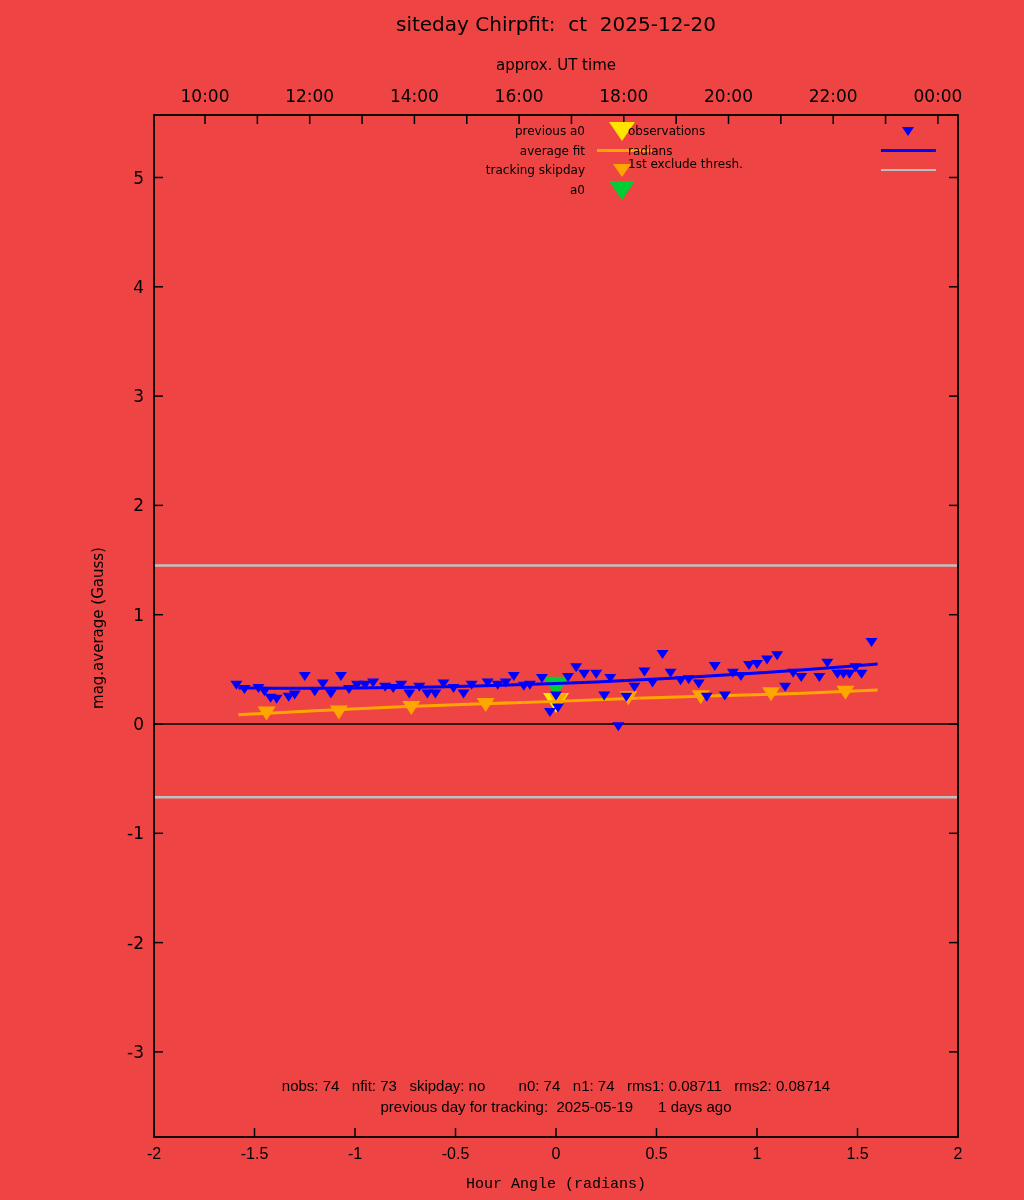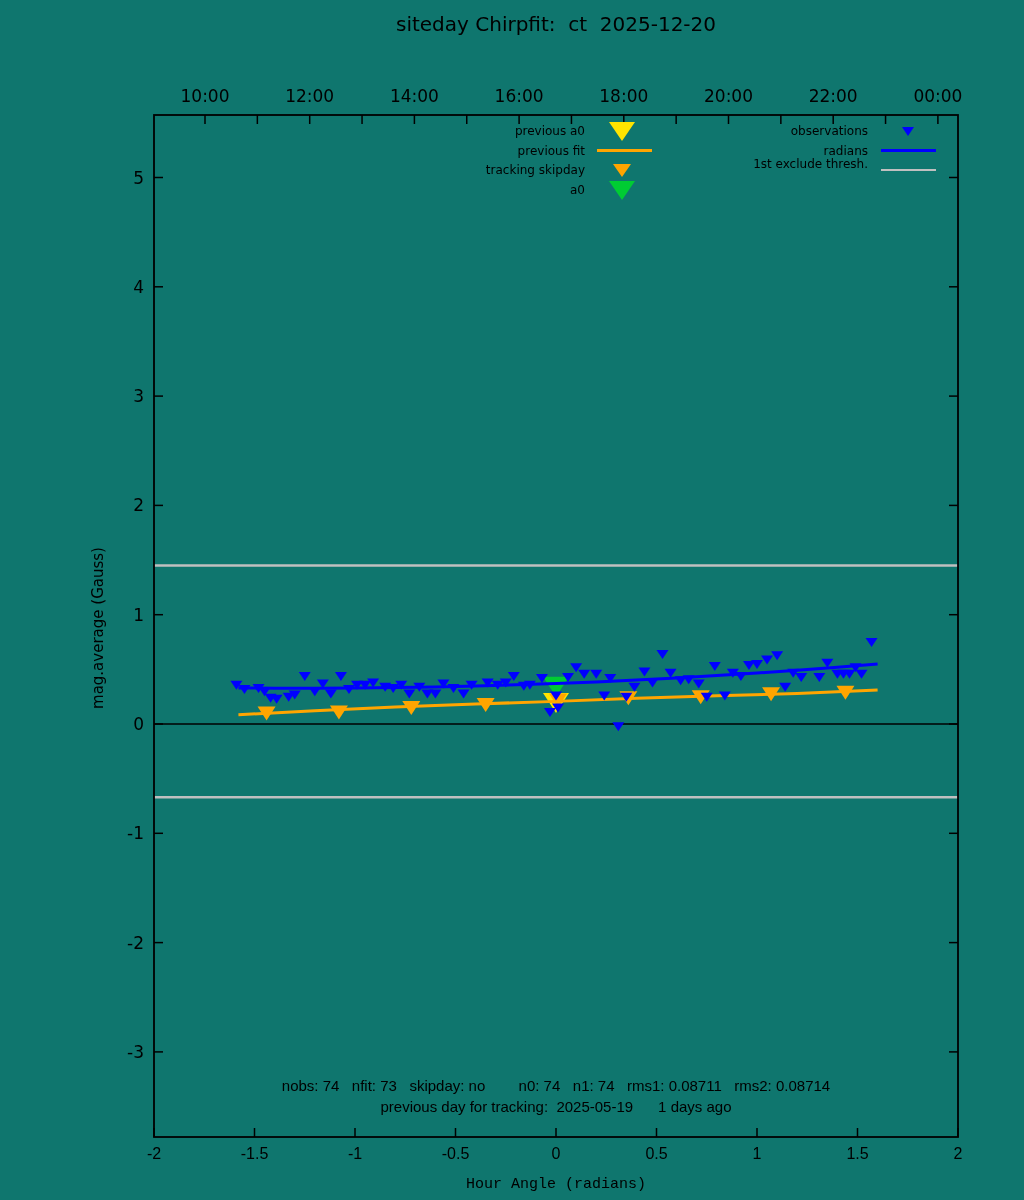--- a/index.html
+++ b/index.html
@@ -1,47 +1,48 @@
 <!DOCTYPE html>
 <html><head>
 <meta charset="utf-8">
 <style>
   html,body{margin:0;padding:0;background:#ffffff;}
-  #canvas{position:relative;width:1024px;height:1200px;background:#0f766e;
+  #canvas{position:relative;width:1024px;height:1200px;background:#ef4444;
           font-family:"DejaVu Sans",sans-serif;color:#000;overflow:hidden;}
   .abs{position:absolute;}
   .ctr{text-align:center;}
   #title{left:154px;top:12px;width:804px;font-size:20px;white-space:pre;}
   #x2label{left:154px;top:56px;width:804px;font-size:15px;}
   #ylabel{left:98px;top:628px;transform:translate(-50%,-50%) rotate(-90deg);
           font-size:15px;white-space:nowrap;}
   #xlabel{left:154px;top:1176px;width:804px;font-size:15px;
           font-family:Liberation Mono, monospace;}
   .stats{left:154px;width:804px;font-size:15px;white-space:pre;
          font-family:"Liberation Sans",sans-serif;}
   #stats1{top:1077px;} #stats2{top:1098px;}
   #plotsvg{left:0;top:0;}
   .lg-label{font-size:12px;line-height:19px;white-space:pre;}
   .lg-left{left:345px;width:240px;text-align:right;}
-  .lg-right{left:628px;width:240px;text-align:right;}
+  .lg-right{left:628px;width:240px;text-align:left;}
   .tri{width:0;height:0;border-style:solid;border-color:transparent;
        border-left-width:13px;border-right-width:13px;border-top-width:19px;
        border-bottom-width:0;}
   .tri-md{border-left-width:9px;border-right-width:9px;border-top-width:13px;}
   .tri-sm{border-left-width:6px;border-right-width:6px;border-top-width:9px;}
   .lg-line{height:3px;width:55px;}
   svg text{font-family:"DejaVu Sans",sans-serif;}
   svg text.narrow{font-family:"Liberation Sans",sans-serif;}
 </style>
 </head>
 <body>
 
 <div id="canvas">
 
   <div id="title" class="abs ctr">siteday Chirpfit:  ct  2025-12-20</div>
+  <div id="x2label" class="abs ctr">approx. UT time</div>
   <div id="ylabel" class="abs">mag.average (Gauss)</div>
   <div id="xlabel" class="abs ctr">Hour Angle (radians)</div>
 
   <svg id="plotsvg" class="abs" width="1024" height="1200" viewBox="0 0 1024 1200">
       <line x1="154" y1="565.515" x2="958" y2="565.515" stroke="#c0c0c0" stroke-width="2.5"></line>
       <line x1="154" y1="797.231" x2="958" y2="797.231" stroke="#c0c0c0" stroke-width="2.5"></line>
       <line x1="154" y1="724" x2="958" y2="724" stroke="#000" stroke-width="1.5"></line>
       <rect x="154" y="115" width="804" height="1022" fill="none" stroke="#000" stroke-width="1.8"></rect>
       <line x1="154" y1="177.5" x2="163" y2="177.5" stroke="#000" stroke-width="1.5"></line>
       <line x1="949" y1="177.5" x2="958" y2="177.5" stroke="#000" stroke-width="1.5"></line>
@@ -194,21 +195,21 @@
       <path d="M 831.4 669.722 L 843.4 669.722 L 837.4 678.722 Z" fill="#0000ff"></path>
       <path d="M 837.43 669.722 L 849.43 669.722 L 843.43 678.722 Z" fill="#0000ff"></path>
       <path d="M 843.46 669.722 L 855.46 669.722 L 849.46 678.722 Z" fill="#0000ff"></path>
       <path d="M 849.49 663.164 L 861.49 663.164 L 855.49 672.164 Z" fill="#0000ff"></path>
       <path d="M 855.52 669.722 L 867.52 669.722 L 861.52 678.722 Z" fill="#0000ff"></path>
       <path d="M 865.57 638.025 L 877.57 638.025 L 871.57 647.025 Z" fill="#0000ff"></path>
       <polyline points="238.42,687.931 274.6,688.1496 314.8,688.2589 355,688.0403 395.2,687.6031 435.4,686.9473 475.6,685.9636 515.8,684.8706 556,683.559 596.2,681.9195 636.4,680.0614 676.6,677.9847 716.8,675.5801 757,673.0662 797.2,670.2244000000001 837.4,667.164 877.6,663.885" fill="none" stroke="#0000ff" stroke-width="3" stroke-linejoin="round"></polyline>
     </svg>
 
   <div class="abs lg-label lg-left" style="top:122px">previous a0</div>
-  <div class="abs lg-label lg-left" style="top:142px">previous fit</div>
+  <div class="abs lg-label lg-left" style="top:142px">average fit</div>
   <div class="abs lg-label lg-left" style="top:161px">tracking skipday</div>
   <div class="abs lg-label lg-left" style="top:181px">a0</div>
   <span class="abs tri" style="left: 609px; top: 122px; border-top-color: rgb(255, 228, 0);"></span>
   <span class="abs lg-line" style="left: 597px; top: 149px; background: rgb(255, 165, 0);"></span>
   <span class="abs tri tri-md" style="left: 613px; top: 164px; border-top-color: rgb(255, 165, 0);"></span>
   <span class="abs tri" style="left: 609px; top: 181px; border-top-color: rgb(0, 204, 51);"></span>
 
   <div class="abs lg-label lg-right" style="top:122px">observations</div>
   <div class="abs lg-label lg-right" style="top:142px">radians</div>
   <div class="abs lg-label lg-right" style="top:155px">1st exclude thresh.</div>

